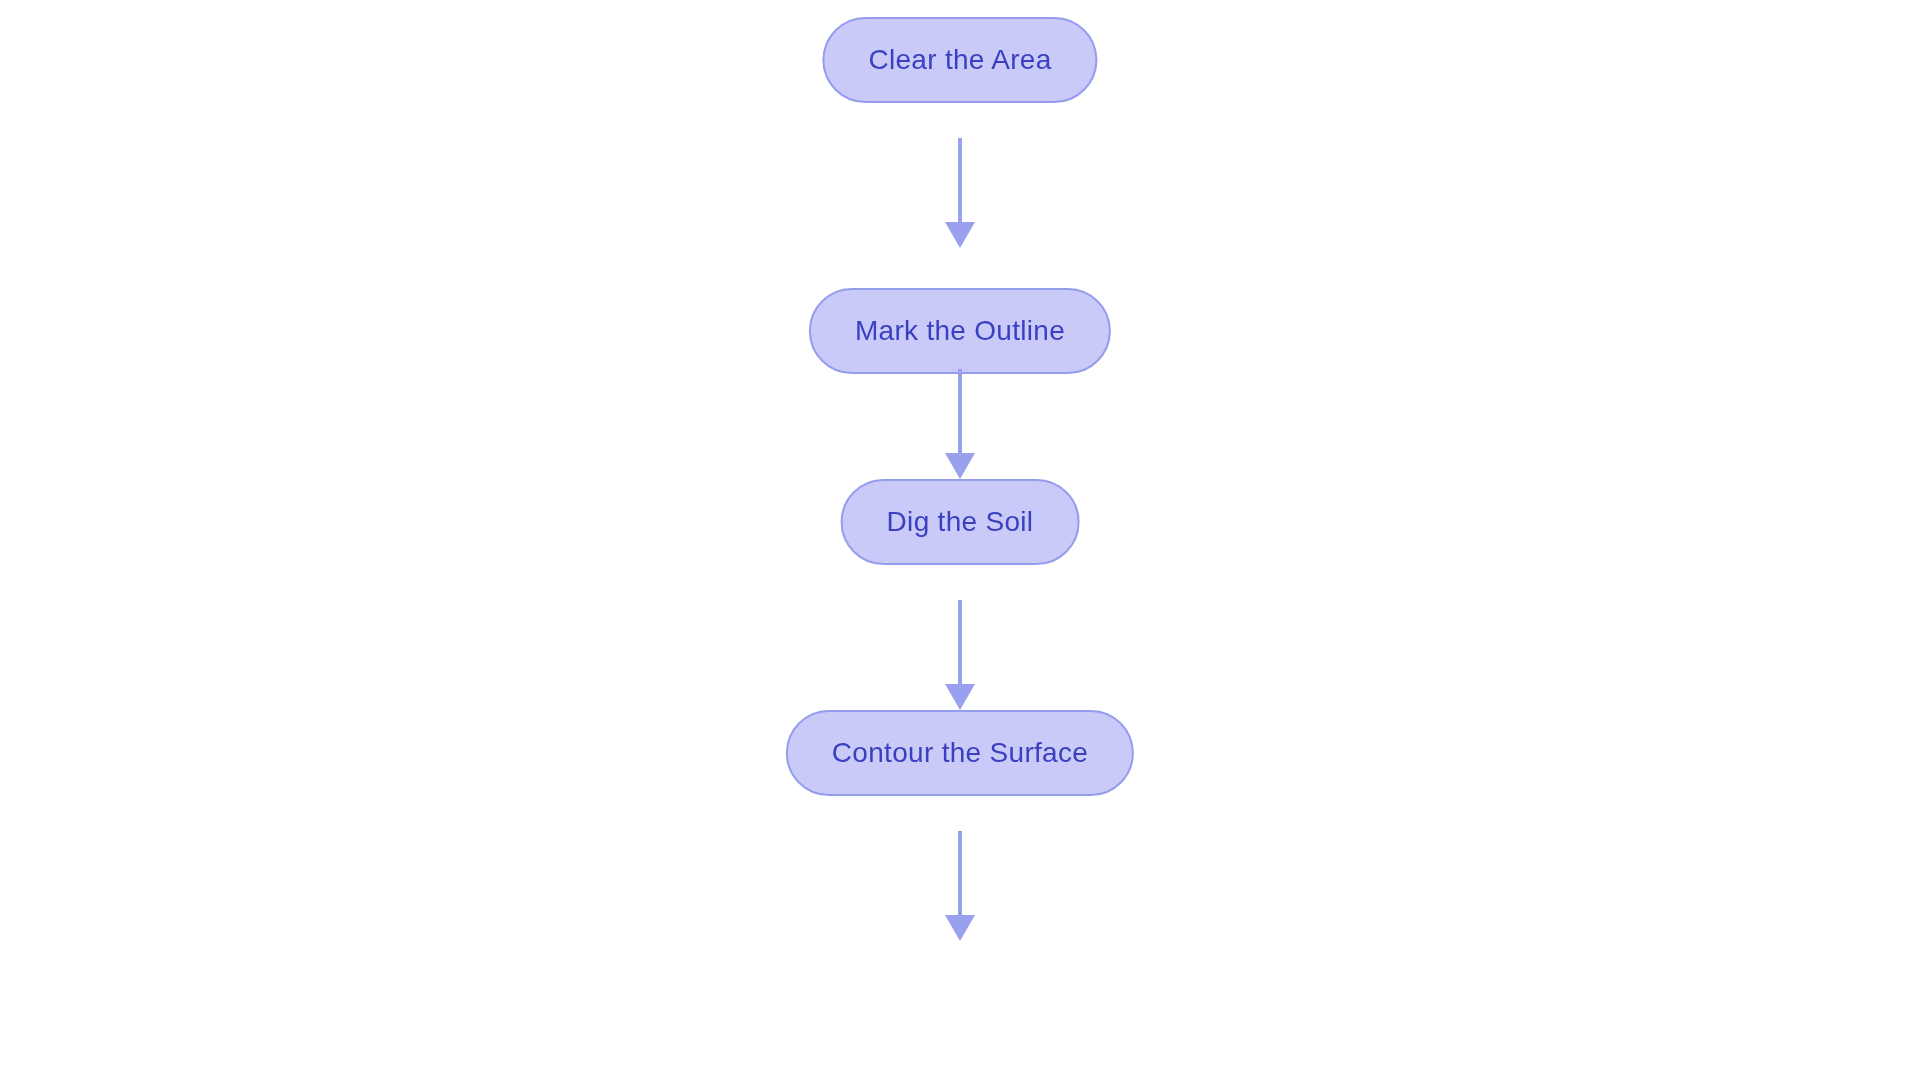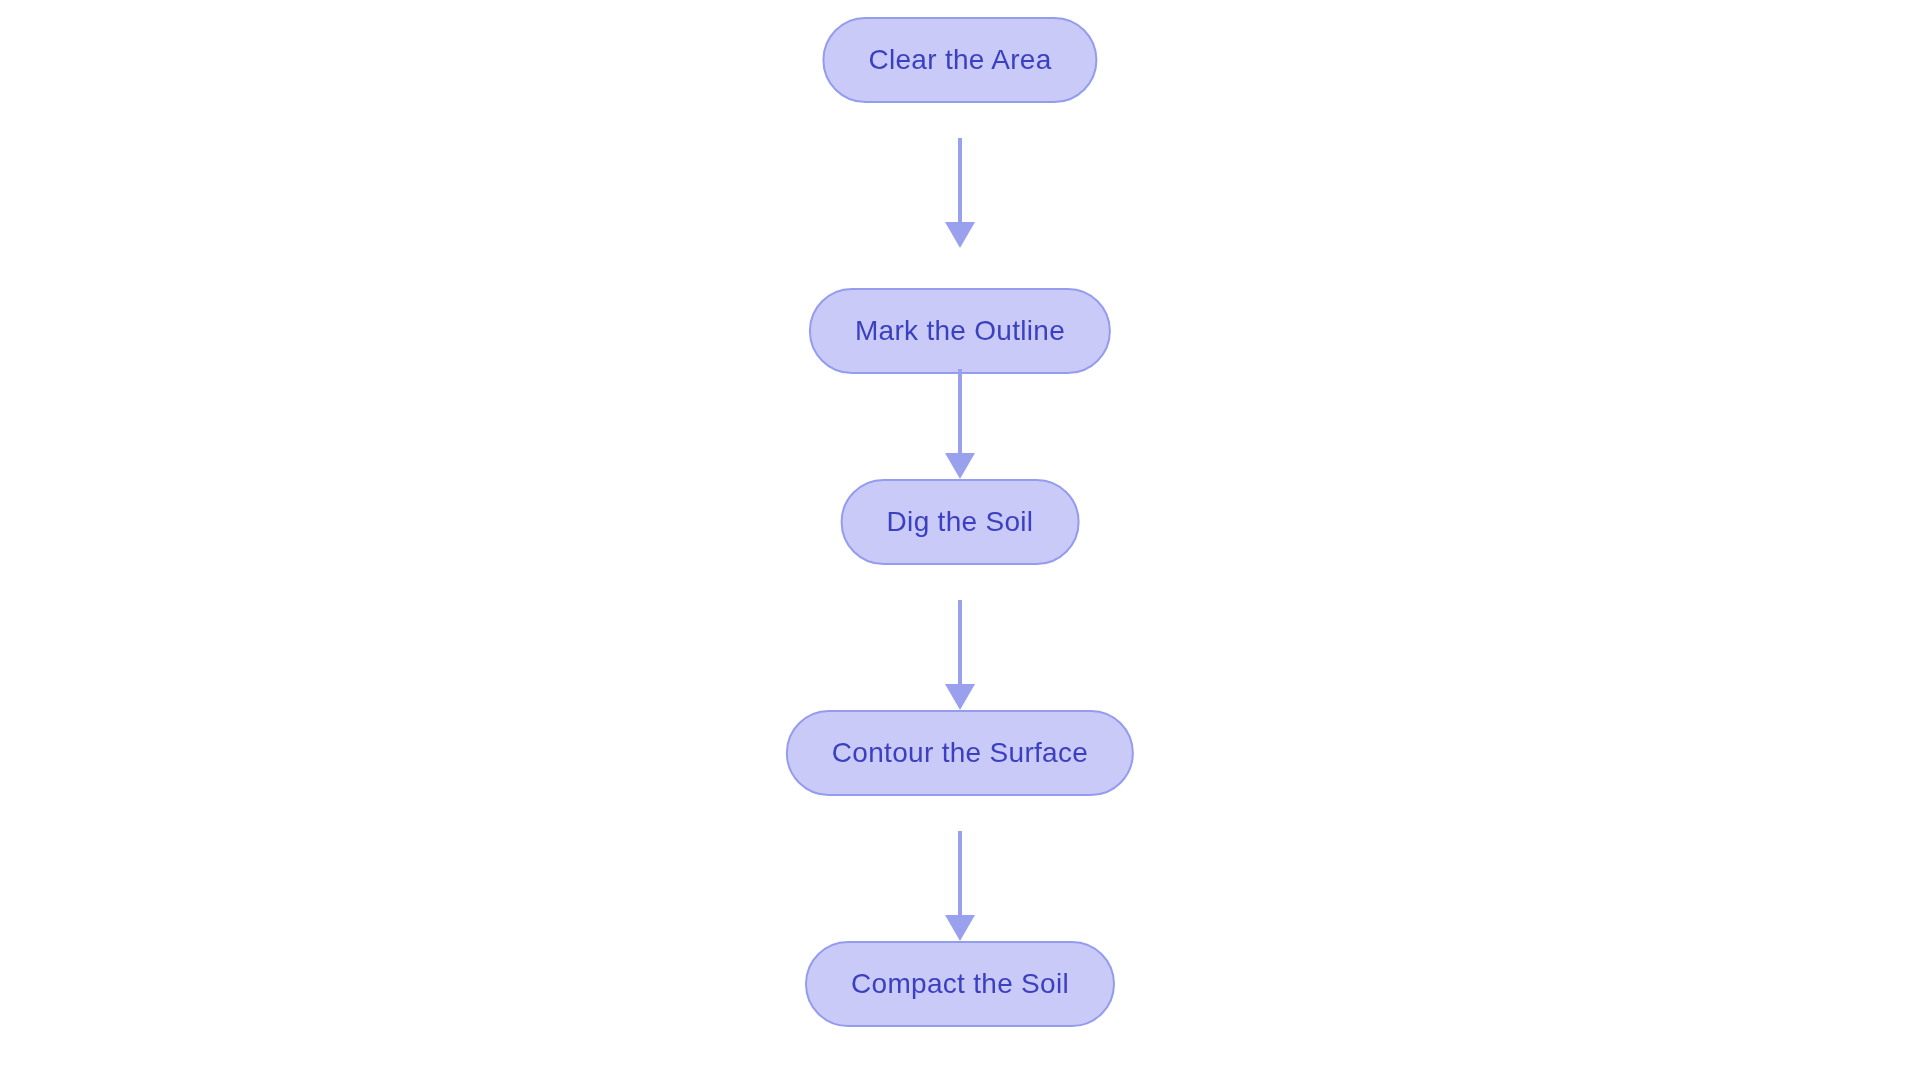--- a/index.html
+++ b/index.html
@@ -106,17 +106,14 @@
 
   <div class="flow-node n4">
     <span>Contour the Surface</span>
   </div>
 
   <div class="flow-connector c4">
     <div class="connector-line"></div>
     <div class="arrowhead-icon"></div>
   </div>
 
-  <div class="flow-node n5">
-    <span>Compact the Soil</span>
-  </div>
 
 </div>
 
 </body></html>

